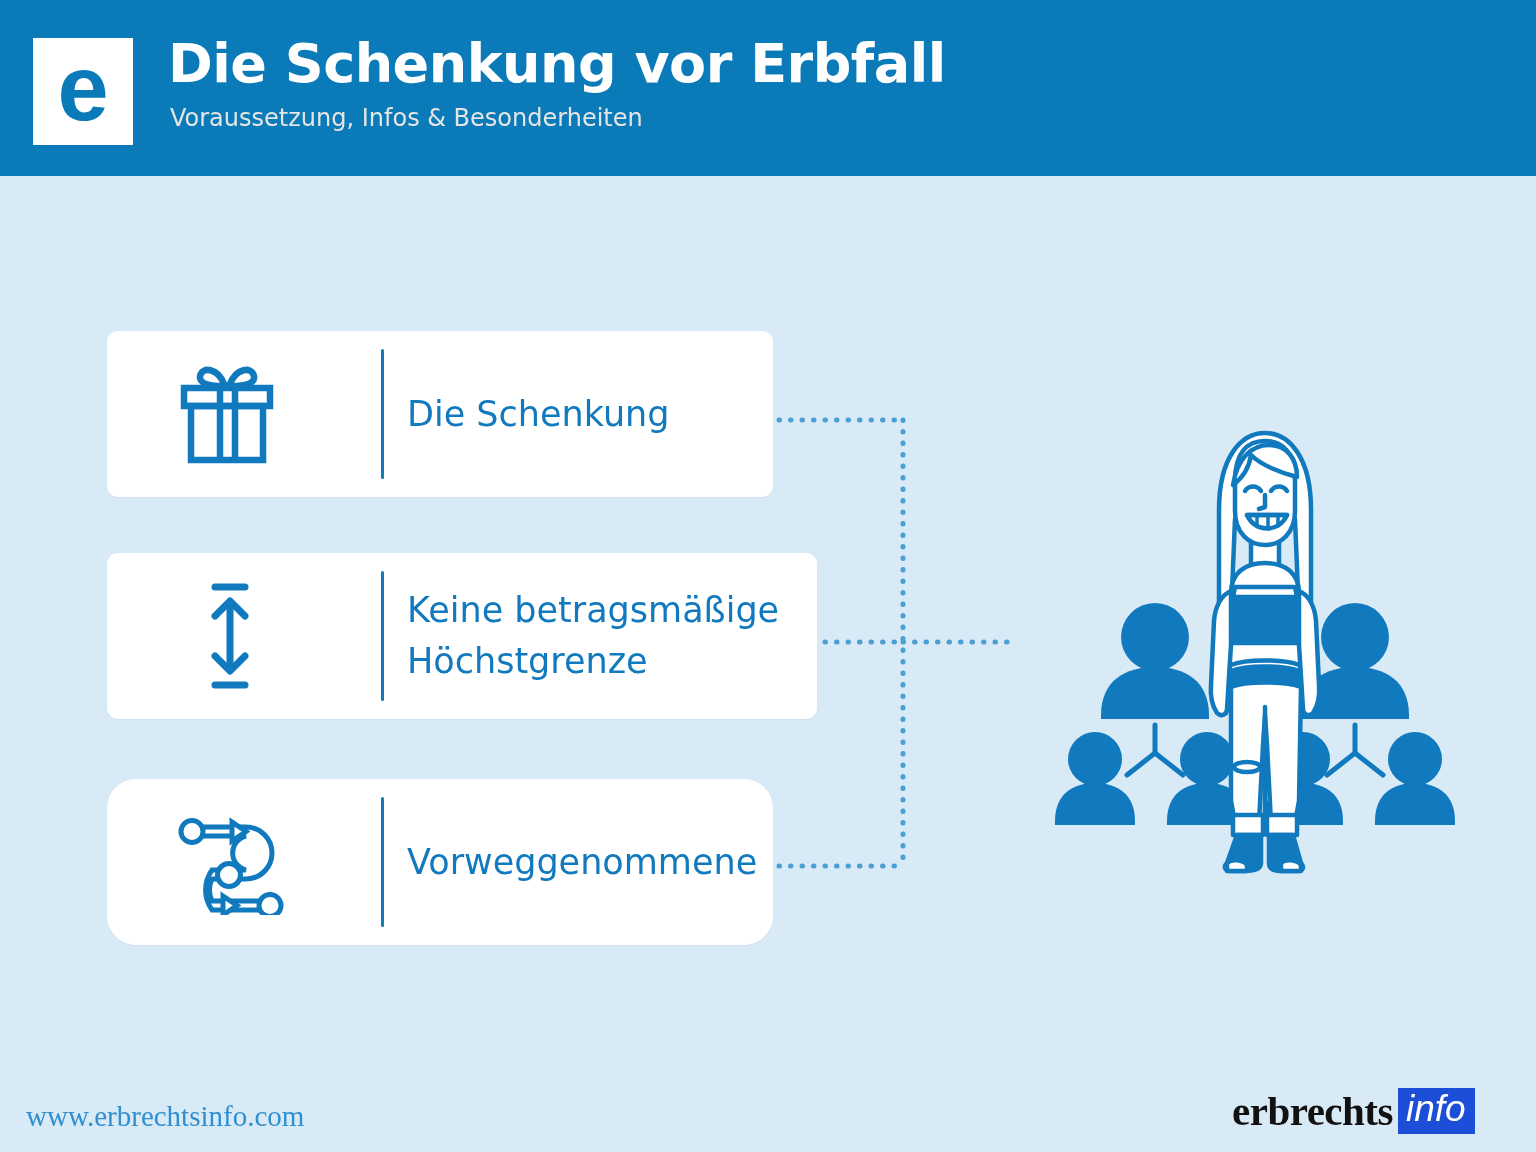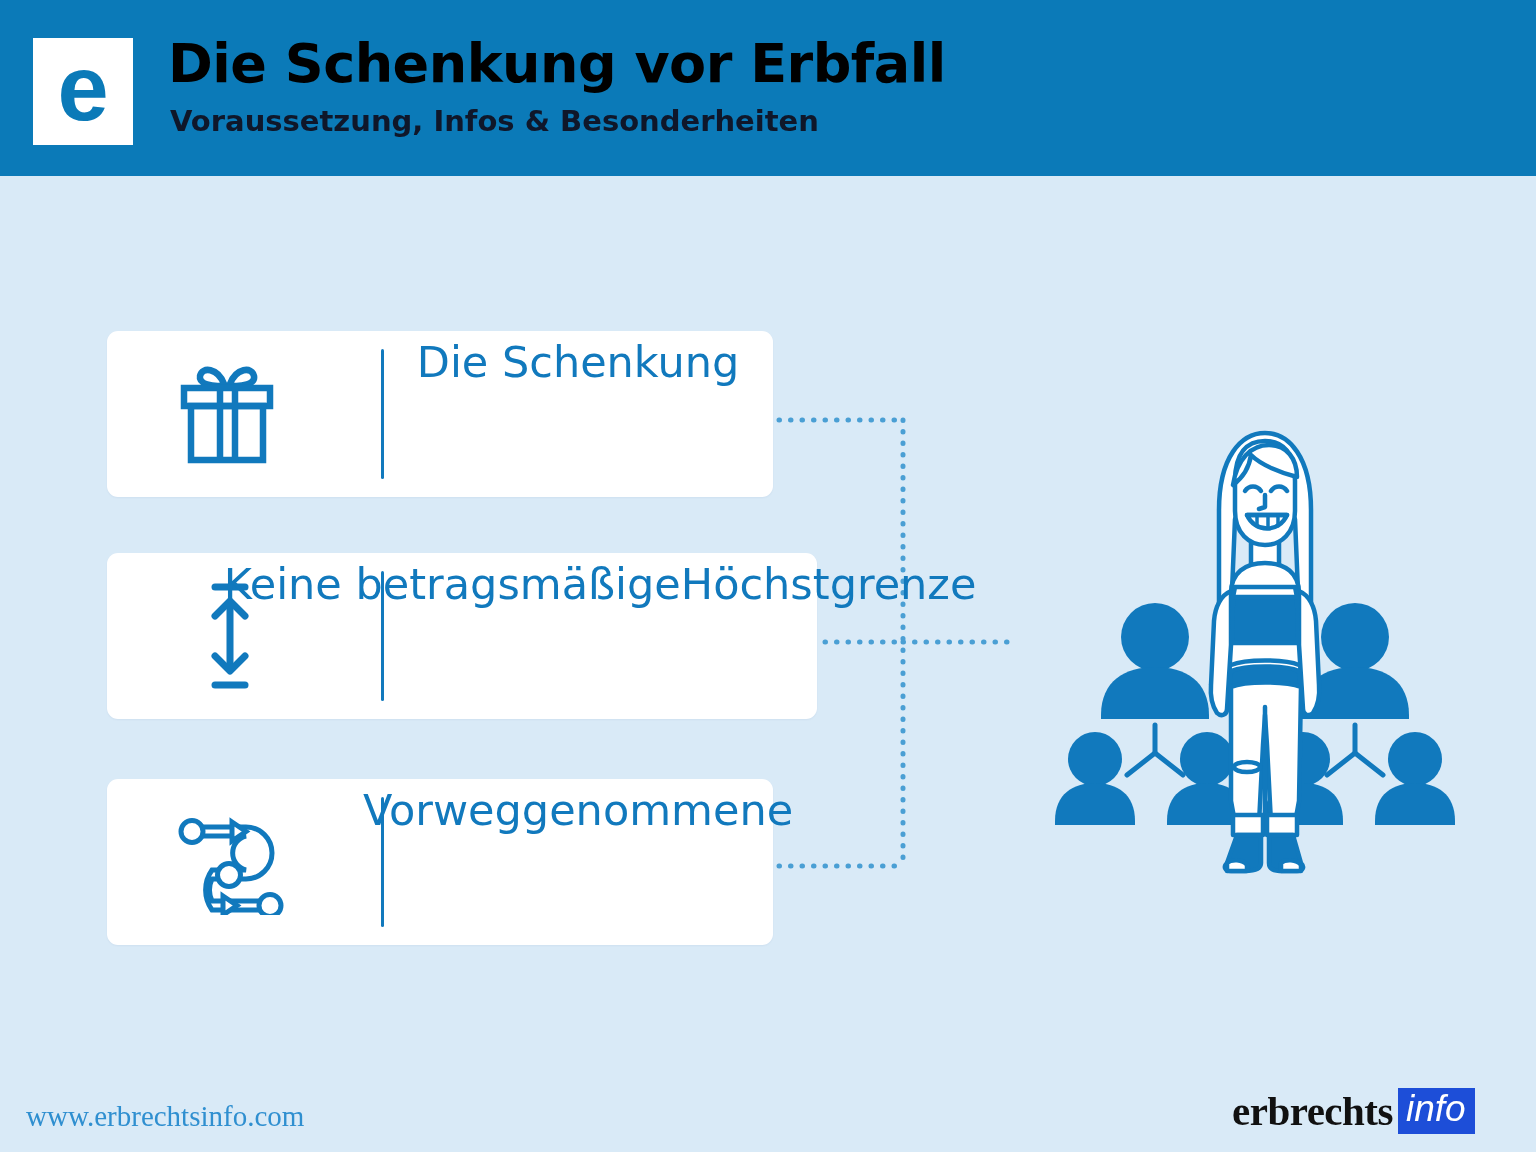--- a/index.html
+++ b/index.html
@@ -25,60 +25,60 @@
   .logo-e{
     color:#0b7ab8;
     font-size:92px;
     font-weight:700;
     line-height:1;
     font-family:"Liberation Sans", sans-serif;
     position:relative;top:-4px;
   }
   .header-title{
     position:absolute;left:168px;top:32px;
-    color:#000000;
+    color:#ffffff;
     font-size:54px;
     font-weight:700;
     letter-spacing:-0.5px;
     white-space:nowrap;
     font-family:"DejaVu Sans", sans-serif;
   }
   .header-sub{
     position:absolute;left:170px;top:104px;
-    color:#0f172a;
-    font-size:29px;
-    font-weight:700;
+    color:#e5e5e5;
+    font-size:24px;
+    font-weight:400;
     white-space:nowrap;
     font-family:"DejaVu Sans", sans-serif;
   }
 
   
   .card{
     position:absolute;left:107px;width:666px;
     background:#ffffff;
     border-radius:11px;
     box-shadow:0 1px 2px rgba(0,60,110,.05);
   }
   .card-1{top:331px;height:166px;}
   .card-2{top:553px;height:166px;padding-left:44px;}
-  .card-3{top:779px;height:166px;}
+  .card-3{top:779px;height:166px;border-radius:29px;}
 
   .card-icon{
     position:absolute;left:28px;top:0;height:100%;width:190px;
     display:flex;align-items:center;justify-content:center;
   }
   .card-divider{
     position:absolute;left:274px;top:18px;bottom:18px;width:3px;
     background:#1179bd;border-radius:2px;
   }
   .card-text{
     position:absolute;left:300px;top:0;height:100%;right:24px;
-    display:flex;flex-direction:row;justify-content:center;
+    display:flex;flex-direction:column;justify-content:center;
     color:#1179bd;
-    font-size:43px;
+    font-size:35px;
     line-height:1.45;
     font-family:"DejaVu Sans", sans-serif;
     font-weight:400;
   }
   .card-text span{display:block;white-space:nowrap;}
 
   
   .connectors{position:absolute;left:0;top:0;width:1536px;height:1152px;pointer-events:none;}
 
   

